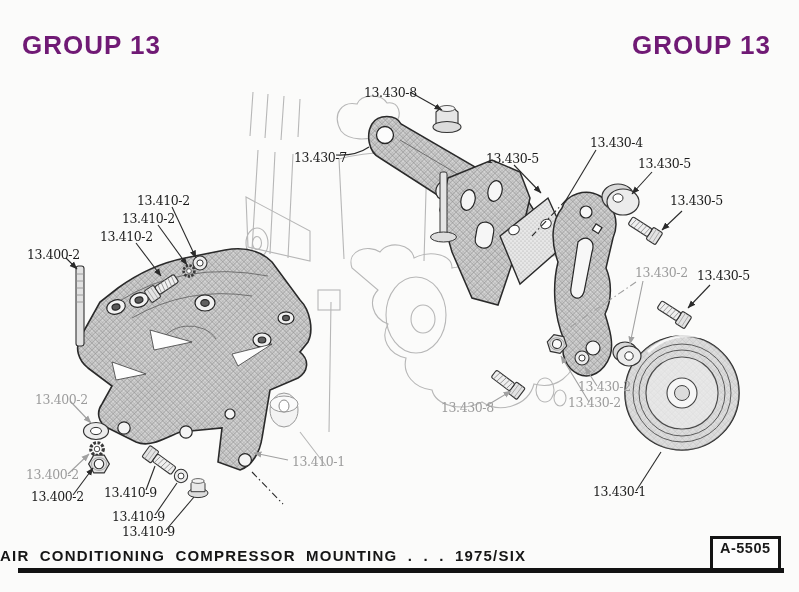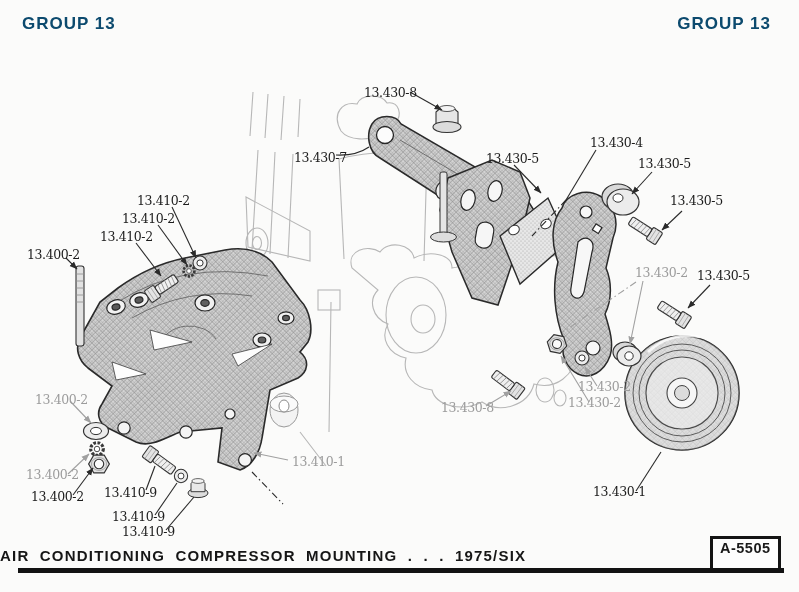--- a/index.html
+++ b/index.html
@@ -1,18 +1,18 @@
 <!DOCTYPE html>
 <html><head>
 <meta charset="utf-8">
 <style>
   html,body{margin:0;padding:0;background:#e8e8e8;}
   .page{position:relative;width:799px;height:592px;background:#fbfbfa;overflow:hidden;
         font-family:"Liberation Sans",sans-serif;color:#1f1f1f;}
-  .hdr{position:absolute;top:14px;font-size:17px;font-weight:700;letter-spacing:1px;color:#0c4a6e;}
+  .hdr{position:absolute;top:30px;font-size:26px;font-weight:700;letter-spacing:1px;color:#701a75;}
   .hdr-left{left:22px;}
   .hdr-center{left:0;right:0;text-align:center;letter-spacing:2px;}
   .hdr-right{right:28px;}
   .caption{position:absolute;top:547px;left:0;right:0;text-align:left;
            font-size:15px;font-weight:700;letter-spacing:1.2px;word-spacing:5px;color:#161616;}
   .stamp{position:absolute;top:536px;left:710px;border:3px solid #141414;background:#fdfdfd;
          padding:1px 7px 12px;font-size:14.5px;font-weight:700;letter-spacing:.5px;color:#1a1a1a;}
   .rule{position:absolute;top:568px;left:18px;width:766px;height:5px;background:#121212;}
   svg text.lbl{font-family:"DejaVu Serif","Liberation Serif",serif;font-size:12.5px;
                letter-spacing:-0.4px;fill:#1c1c1c;}

